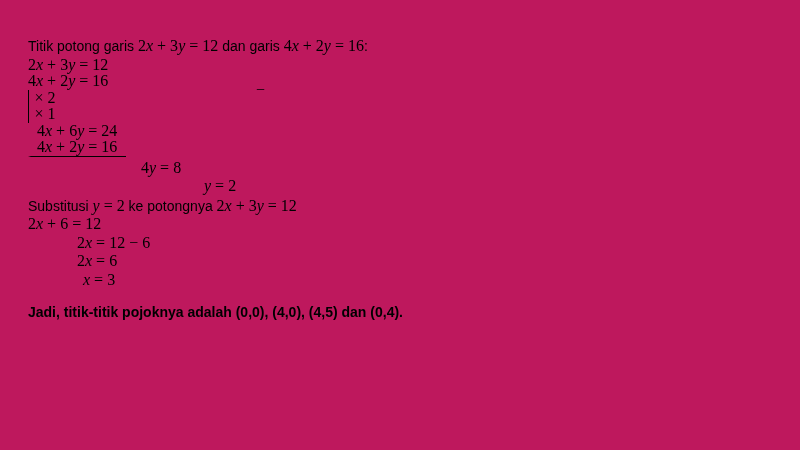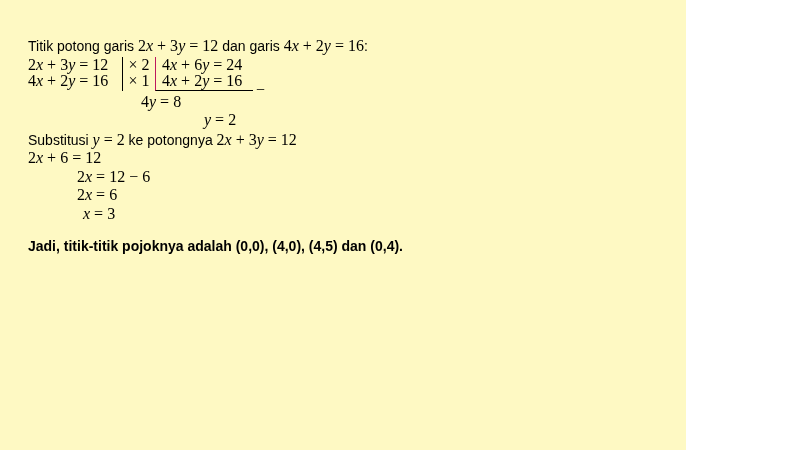--- a/index.html
+++ b/index.html
@@ -1,38 +1,38 @@
 <!DOCTYPE html>
 <html><head>
 <meta charset="utf-8">
 <style>
   * { margin:0; padding:0; box-sizing:border-box; }
   html, body { width:800px; height:450px; }
   body { background:#ffffff; }
   .doc {
-    position:relative; width:686px; height:450px;
-    background:#fef9c3; overflow:hidden; color:#000000;
+    position:relative; width:800px; height:450px;
+    background:#be185d; overflow:hidden; color:#000000;
   }
   .content { position:absolute; left:28px; top:37px; }
   .sans {
     font-family:"Liberation Sans", sans-serif;
     font-size:14px;
   }
   .line { line-height:18.5px; white-space:pre; }
   .math, [data-math] {
     font-family:"Liberation Serif", serif;
     font-size:16px; font-style:normal;
   }
   [data-math] i { font-style:italic; }
   
-  .elim { display:flex; position:relative; margin-top:1px; }
+  .elim { display:flex; position:relative; margin-top:1px;flex-direction:column; }
   .erow { line-height:16.5px; height:16.5px; white-space:pre; }
   .elim-left  { width:94px; }
   .elim-mult  { width:33px; text-align:center; border-left:1px solid #000; }
-  .elim-right { width:98px; border-left:1px solid #be185d; border-bottom:1px solid #000; padding-left:6px; }
+  .elim-right { width:98px; border-left:3px solid #be185d; border-bottom:1px solid #000; padding-left:6px; }
   .elim-minus { position:absolute; left:228px; top:25px; line-height:16.5px; }
   .res-1 { margin-left:113px; margin-top:2px; }
   .res-2 { margin-left:176px; }
   .sub-line { margin-top:1px; }
   .step-0 { margin-left:0;    margin-top:1px; }
   .step-1 { }
   .step-2 { margin-left:49px; }
   .step-3 { margin-left:49px; }
   .step-4 { margin-left:55px; }
   .conclusion { margin-top:1px; }

